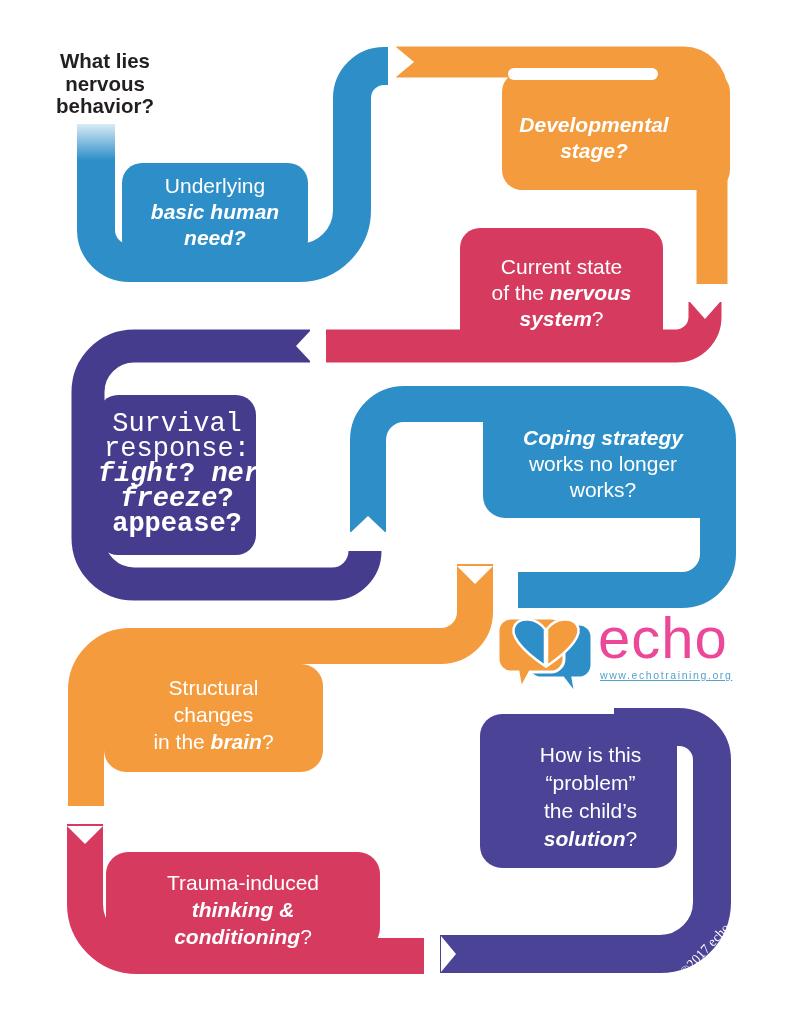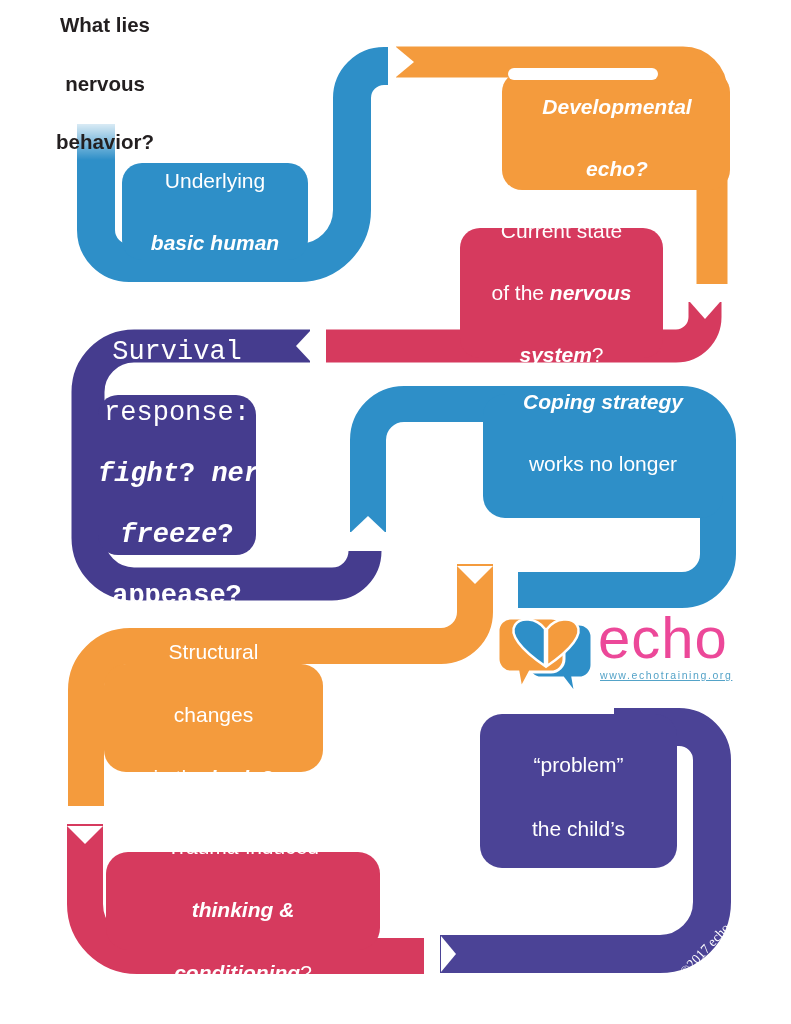--- a/index.html
+++ b/index.html
@@ -4,35 +4,35 @@
 <style>
   html,body{margin:0;padding:0;background:#ffffff;}
   .canvas{
     position:relative;width:791px;height:1024px;background:#ffffff;overflow:hidden;
     font-family:"Liberation Sans", sans-serif;
   }
   .art{position:absolute;left:0;top:0;}
   .pipe{fill:none;}
   .btxt{
     position:absolute;display:flex;flex-direction:column;justify-content:center;
-    text-align:center;color:#ffffff;font-size:21px;line-height:26px;gap:36px;
+    text-align:center;color:#ffffff;font-size:21px;line-height:26px;
   }
   .btxt .tl{white-space:nowrap;}
   .s-r{font-weight:400;font-style:normal;}
   .s-b{font-weight:700;font-style:normal;}
   .s-bi{font-weight:700;font-style:italic;}
   .t-title{left:36px;top:49px;width:138px;height:70px;color:#231F20;
     font-size:20.5px;line-height:22.5px;font-weight:700;}
   .t-need{left:122px;top:163px;width:186px;height:97px;}
-  .t-stage{left:503px;top:99px;width:228px;height:78px;}
+  .t-stage{left:480px;top:99px;width:228px;height:78px;}
   .t-nervous{left:460px;top:238px;width:203px;height:110px;align-items:center;}
   .t-survival{left:98px;top:398px;width:158px;height:152px;font-size:27px;line-height:25px;font-family:Liberation Mono, monospace;}
   .t-coping{left:483px;top:404px;width:240px;height:120px;}
   .t-brain{left:104px;top:660px;width:219px;height:108px;line-height:27px;}
-  .t-solution{left:480px;top:722px;width:197px;height:150px;line-height:28px;}
+  .t-solution{left:480px;top:722px;width:197px;height:150px;line-height:28px;padding-left:12px;}
   .t-trauma{left:106px;top:860px;width:274px;height:98px;line-height:27px;}
   .t-echo{
     position:absolute;left:598px;top:608px;width:145px;height:62px;
     color:#ec4899;font-size:58px;line-height:60px;letter-spacing:1px;font-weight:400;
   }
   .t-url{
     position:absolute;left:600px;top:669px;width:142px;
     color:#54A3C8;font-size:10.5px;letter-spacing:1.6px;white-space:nowrap;text-decoration:underline;
   }
   .t-copy{
@@ -95,24 +95,25 @@
   </svg>
 
   <div class="btxt t-title">
       <div class="tl"><span class="s-b">What lies</span></div>
       <div class="tl"><span class="s-b">nervous</span></div>
       <div class="tl"><span class="s-b">behavior?</span></div>
     </div>
   <div class="btxt t-need">
       <div class="tl"><span class="s-r">Underlying</span></div>
       <div class="tl"><span class="s-bi">basic human</span></div>
+      <div class="tl"><span class="s-bi">need?</span></div>
     </div>
   <div class="btxt t-stage">
       <div class="tl"><span class="s-bi">Developmental</span></div>
-      <div class="tl"><span class="s-bi">echo?</span></div>
+      <div class="tl"><span class="s-bi">stage?</span></div>
     </div>
   <div class="btxt t-nervous">
       <div class="tl"><span class="s-r">Current state</span></div>
       <div class="tl"><span class="s-r">of the </span><span class="s-bi">nervous</span></div>
       <div class="tl"><span class="s-bi">system</span><span class="s-r">?</span></div>
     </div>
   <div class="btxt t-survival">
       <div class="tl"><span class="s-r">Survival</span></div>
       <div class="tl"><span class="s-r">response:</span></div>
       <div class="tl"><span class="s-bi">fight</span><span class="s-b">? </span><span class="s-bi">nervous</span><span class="s-b">?</span></div>

